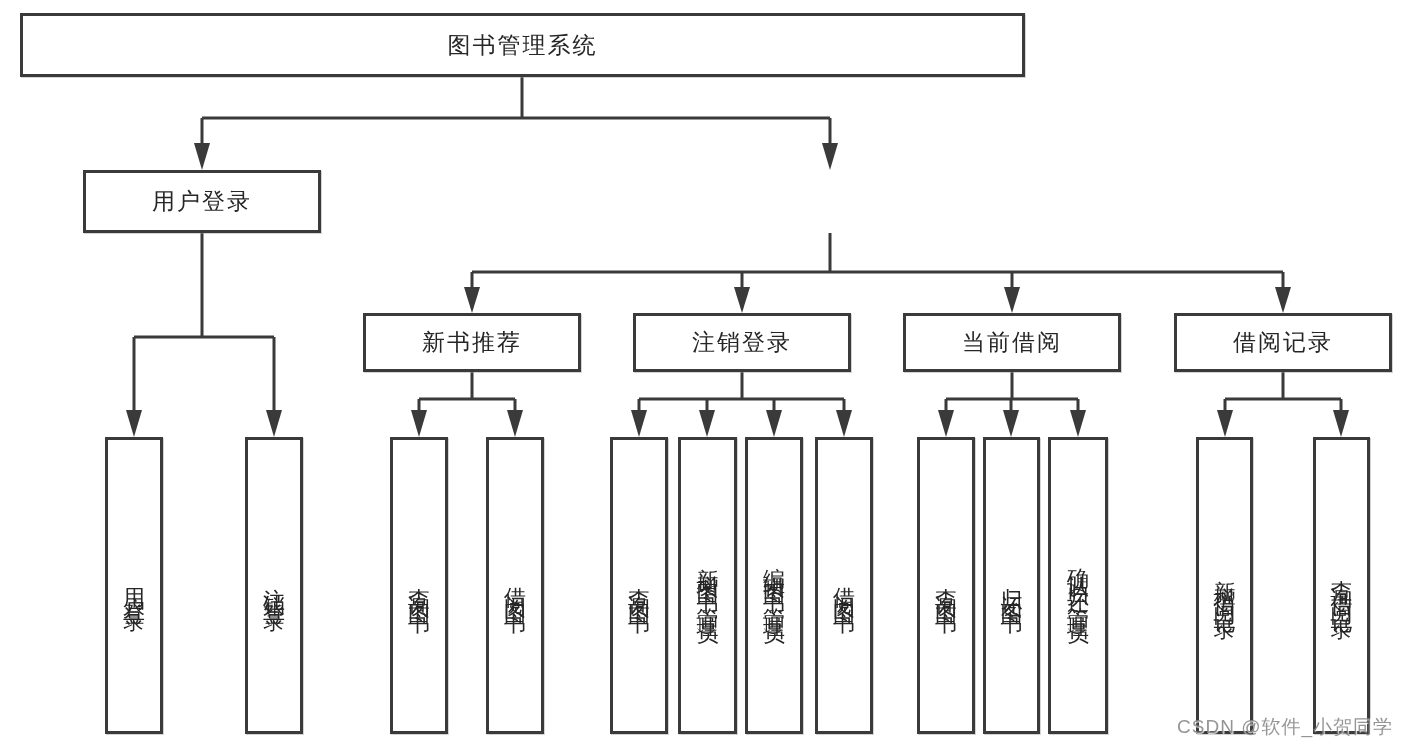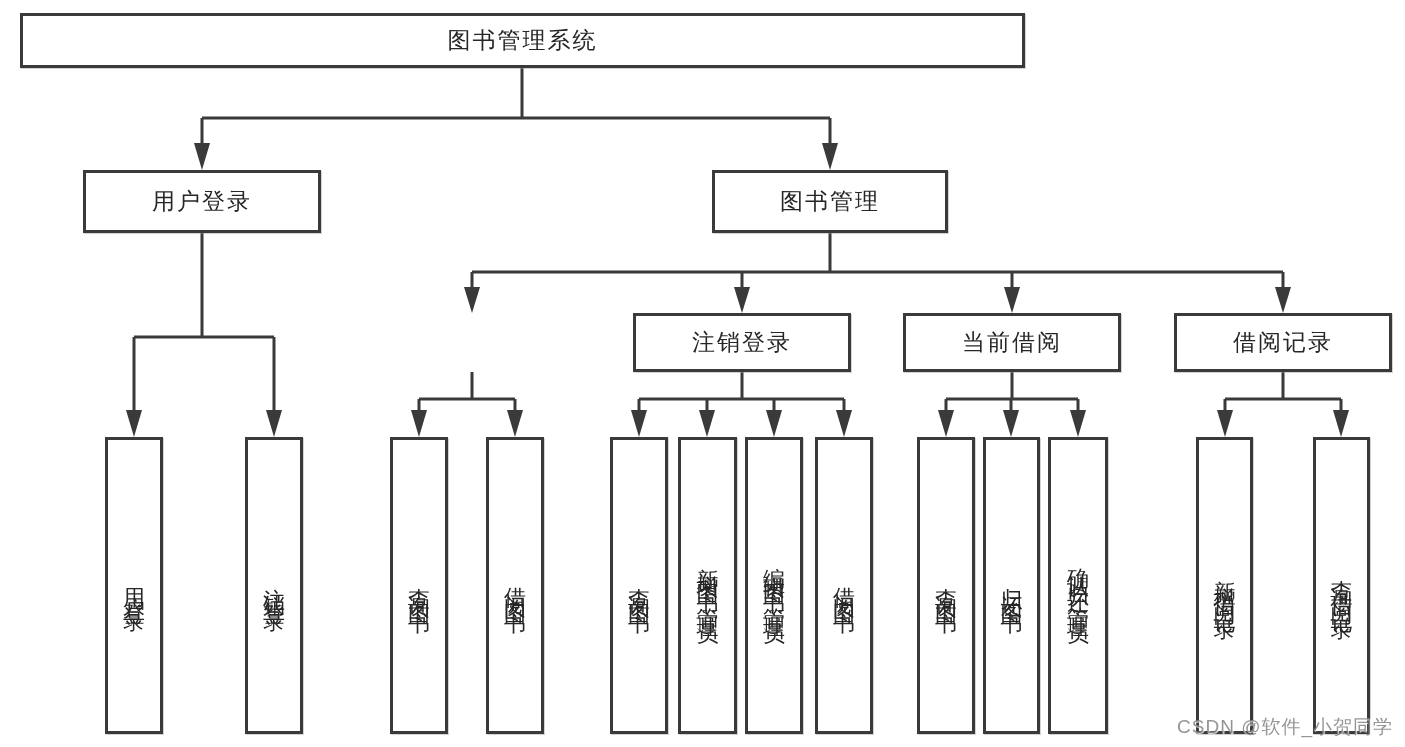--- a/index.html
+++ b/index.html
@@ -94,31 +94,31 @@
       <polygon points="766,410 782,410 774,437"></polygon>
       <polygon points="836,410 852,410 844,437"></polygon>
       <polygon points="938,410 954,410 946,437"></polygon>
       <polygon points="1003,410 1019,410 1011,437"></polygon>
       <polygon points="1070,410 1086,410 1078,437"></polygon>
       <polygon points="1217,410 1233,410 1225,437"></polygon>
       <polygon points="1333,410 1349,410 1341,437"></polygon>
     </g>
   </svg>
 
-  <div class="node h-node" style="left:20px; top:13px; width:1005px; height:55px;">
+  <div class="node h-node" style="left:20px; top:13px; width:1005px; height:64px;">
     <span>图书管理系统</span>
   </div>
 
   <div class="node h-node" style="left:83px; top:170px; width:238px; height:63px;">
     <span>用户登录</span>
   </div>
-  <div class="node h-node" style="left:712px; top:170px; width:236px; height:63px;">
-    <span>图书管理</span>
+
+  <div class="node h-node" style="left:363px; top:313px; width:218px; height:59px;">
+    <span>新书推荐</span>
   </div>
-
   <div class="node h-node" style="left:633px; top:313px; width:218px; height:59px;">
     <span>注销登录</span>
   </div>
   <div class="node h-node" style="left:903px; top:313px; width:218px; height:59px;align-items:center;">
     <span>当前借阅</span>
   </div>
   <div class="node h-node" style="left:1174px; top:313px; width:218px; height:59px;">
     <span>借阅记录</span>
   </div>
 

